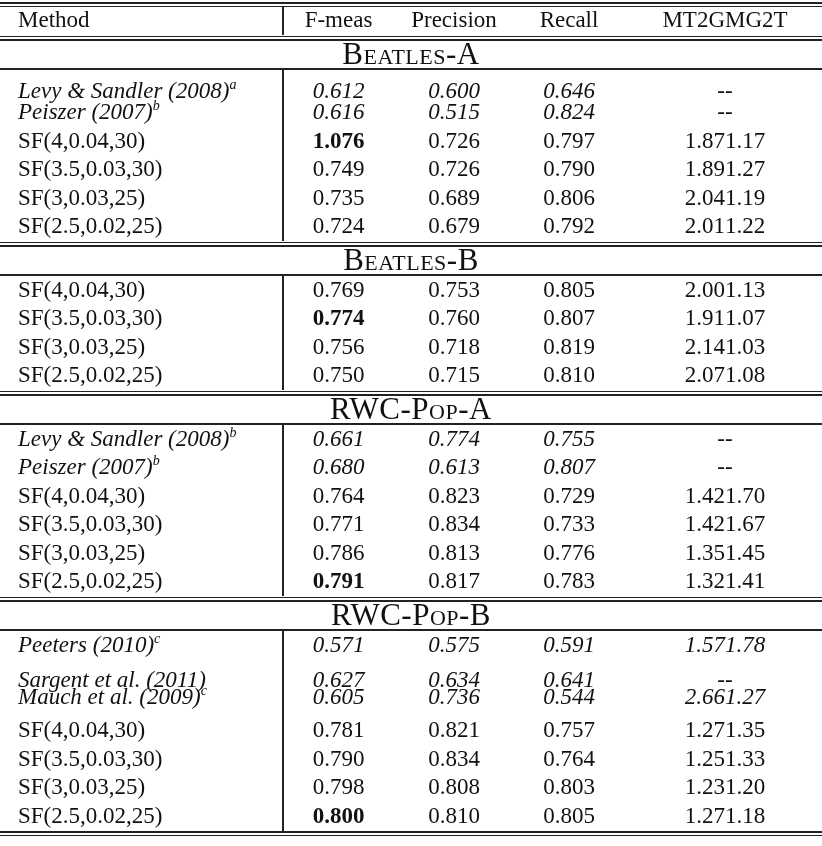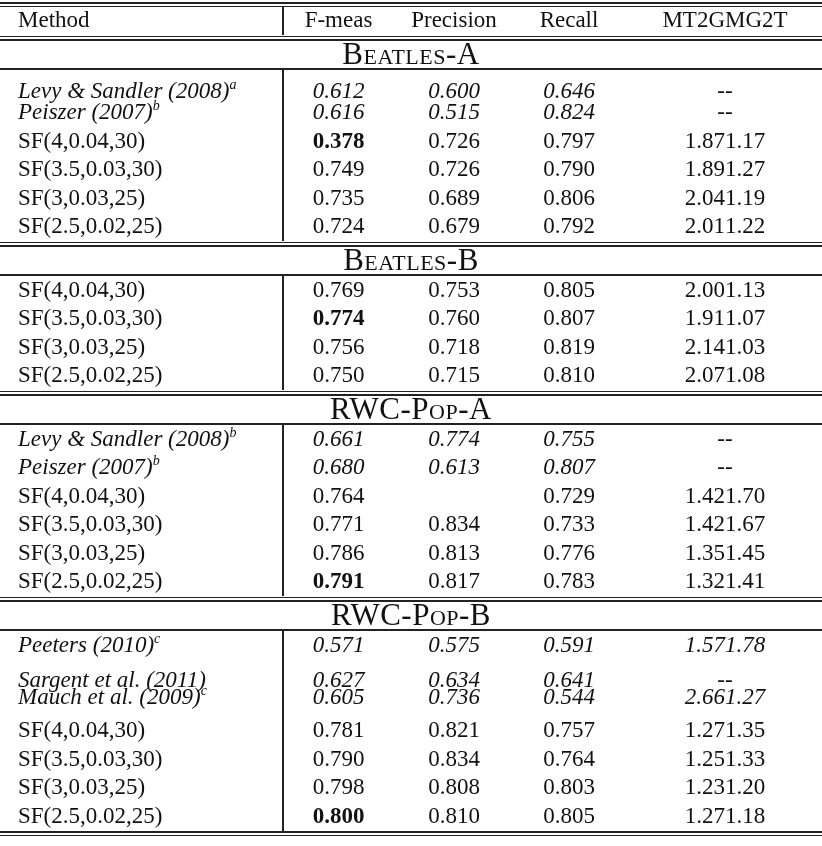--- a/index.html
+++ b/index.html
@@ -50,21 +50,21 @@
     <div class="row italic" style="top: 98px;">
       <span class="cell c0"><span>Peiszer (2007)</span><sup>b</sup></span>
       <span class="cell c1">0.616</span>
       <span class="cell c2">0.515</span>
       <span class="cell c3">0.824</span>
       <span class="cell c4">-</span>
       <span class="cell c5">-</span>
     </div>
     <div class="row" style="top: 126.5px;">
       <span class="cell c0"><span>SF(4,0.04,30)</span></span>
-      <span class="cell c1 bold">0.378</span>
+      <span class="cell c1 bold">1.076</span>
       <span class="cell c2">0.726</span>
       <span class="cell c3">0.797</span>
       <span class="cell c4">1.87</span>
       <span class="cell c5">1.17</span>
     </div>
     <div class="row" style="top: 155px;">
       <span class="cell c0"><span>SF(3.5,0.03,30)</span></span>
       <span class="cell c1">0.749</span>
       <span class="cell c2">0.726</span>
       <span class="cell c3">0.790</span>
@@ -141,20 +141,21 @@
       <span class="cell c0"><span>Peiszer (2007)</span><sup>b</sup></span>
       <span class="cell c1">0.680</span>
       <span class="cell c2">0.613</span>
       <span class="cell c3">0.807</span>
       <span class="cell c4">-</span>
       <span class="cell c5">-</span>
     </div>
     <div class="row" style="top: 481.5px;">
       <span class="cell c0"><span>SF(4,0.04,30)</span></span>
       <span class="cell c1">0.764</span>
+      <span class="cell c2">0.823</span>
       <span class="cell c3">0.729</span>
       <span class="cell c4">1.42</span>
       <span class="cell c5">1.70</span>
     </div>
     <div class="row" style="top: 510px;">
       <span class="cell c0"><span>SF(3.5,0.03,30)</span></span>
       <span class="cell c1">0.771</span>
       <span class="cell c2">0.834</span>
       <span class="cell c3">0.733</span>
       <span class="cell c4">1.42</span>

